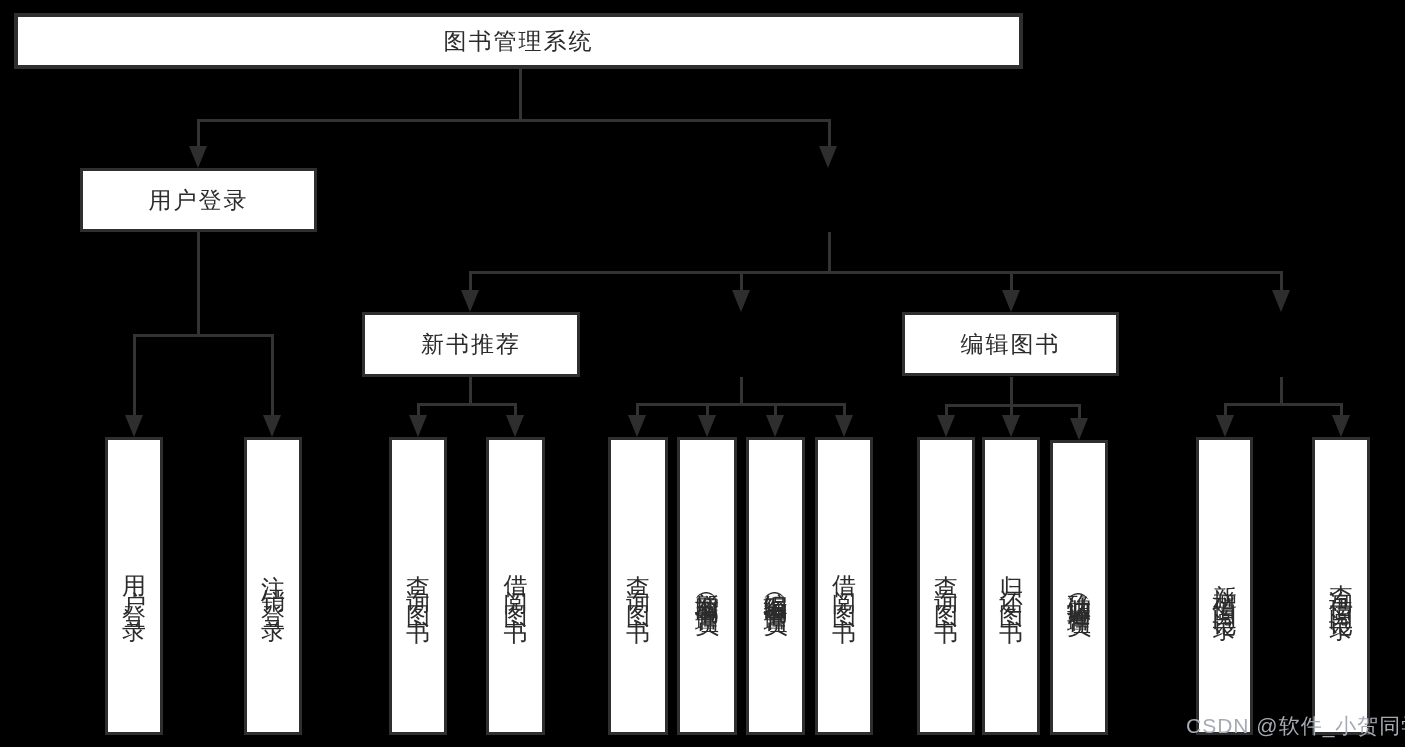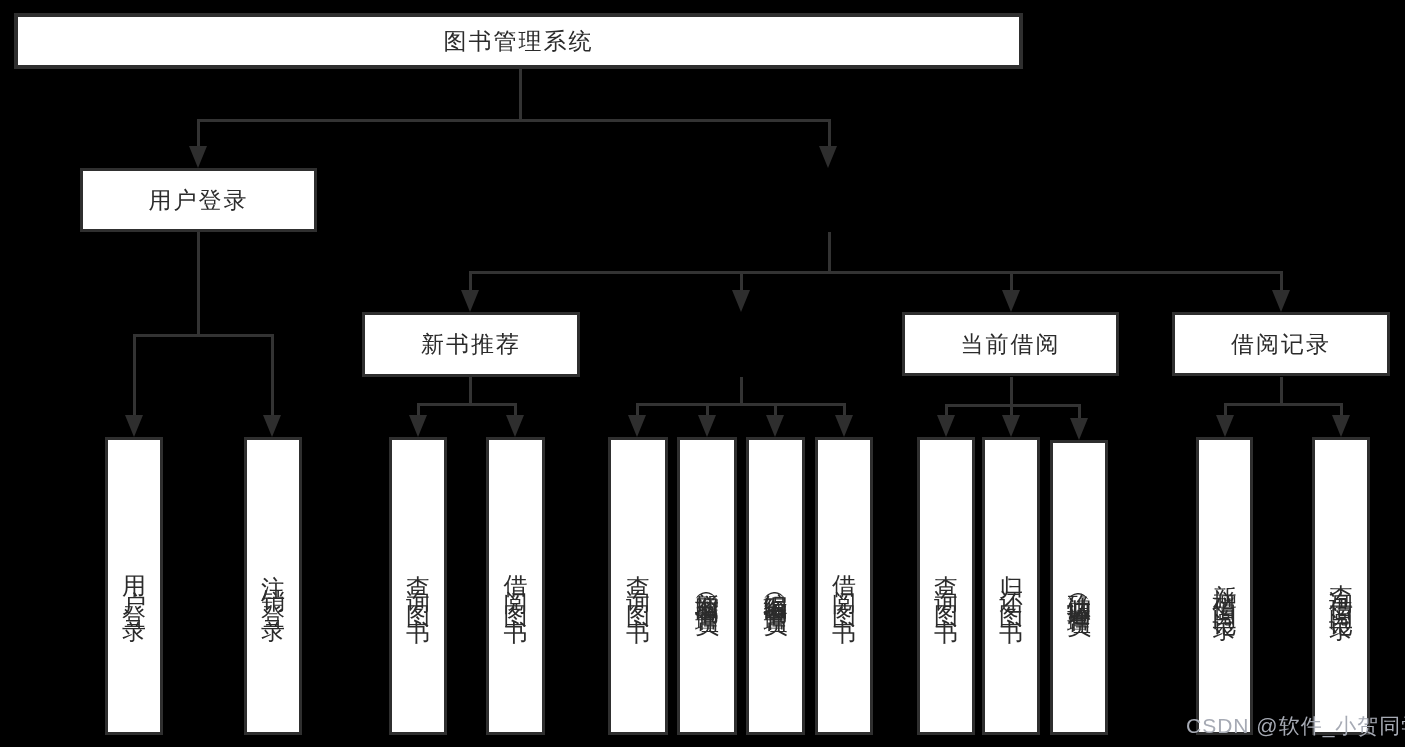--- a/index.html
+++ b/index.html
@@ -60,24 +60,21 @@
   <div class="vl" style="left:1280px;top:271px;height:33px"></div>
   <div class="ar" style="left:461px;top:290px"></div>
   <div class="ar" style="left:732px;top:290px"></div>
   <div class="ar" style="left:1002px;top:290px"></div>
   <div class="ar" style="left:1272px;top:290px"></div>
 
   <div class="node" style="left:362px;top:312px;width:218px;height:65px">
     <span class="lbl">新书推荐</span>
   </div>
   <div class="node" style="left:902px;top:312px;width:217px;height:64px">
-    <span class="lbl">当前借阅</span>
-  </div>
-  <div class="node" style="left:1172px;top:312px;width:218px;height:64px">
-    <span class="lbl">借阅记录</span>
+    <span class="lbl">编辑图书</span>
   </div>
 
   <div class="vl" style="left:469px;top:377px;height:28px"></div>
   <div class="hl" style="left:417px;top:403px;width:100px"></div>
   <div class="vl" style="left:417px;top:403px;height:26px"></div>
   <div class="vl" style="left:514px;top:403px;height:26px"></div>
   <div class="ar" style="left:409px;top:415px"></div>
   <div class="ar" style="left:506px;top:415px"></div>
 
   <div class="vl" style="left:740px;top:377px;height:28px"></div>

